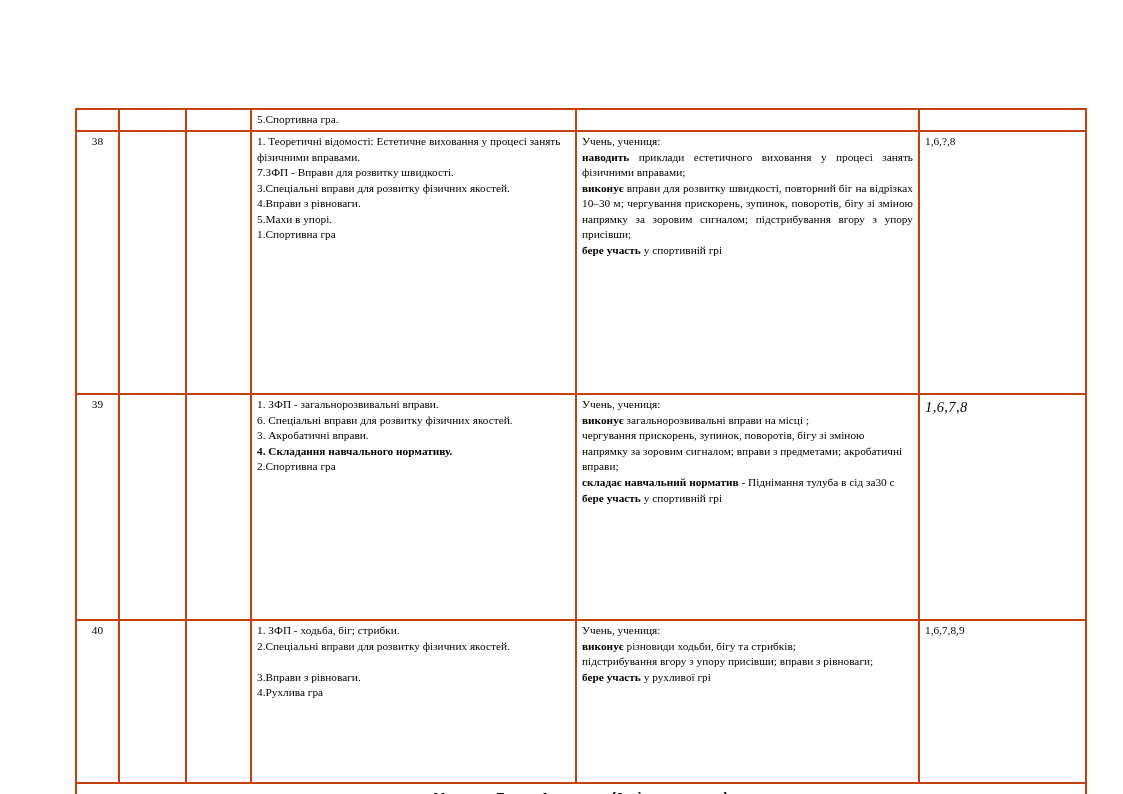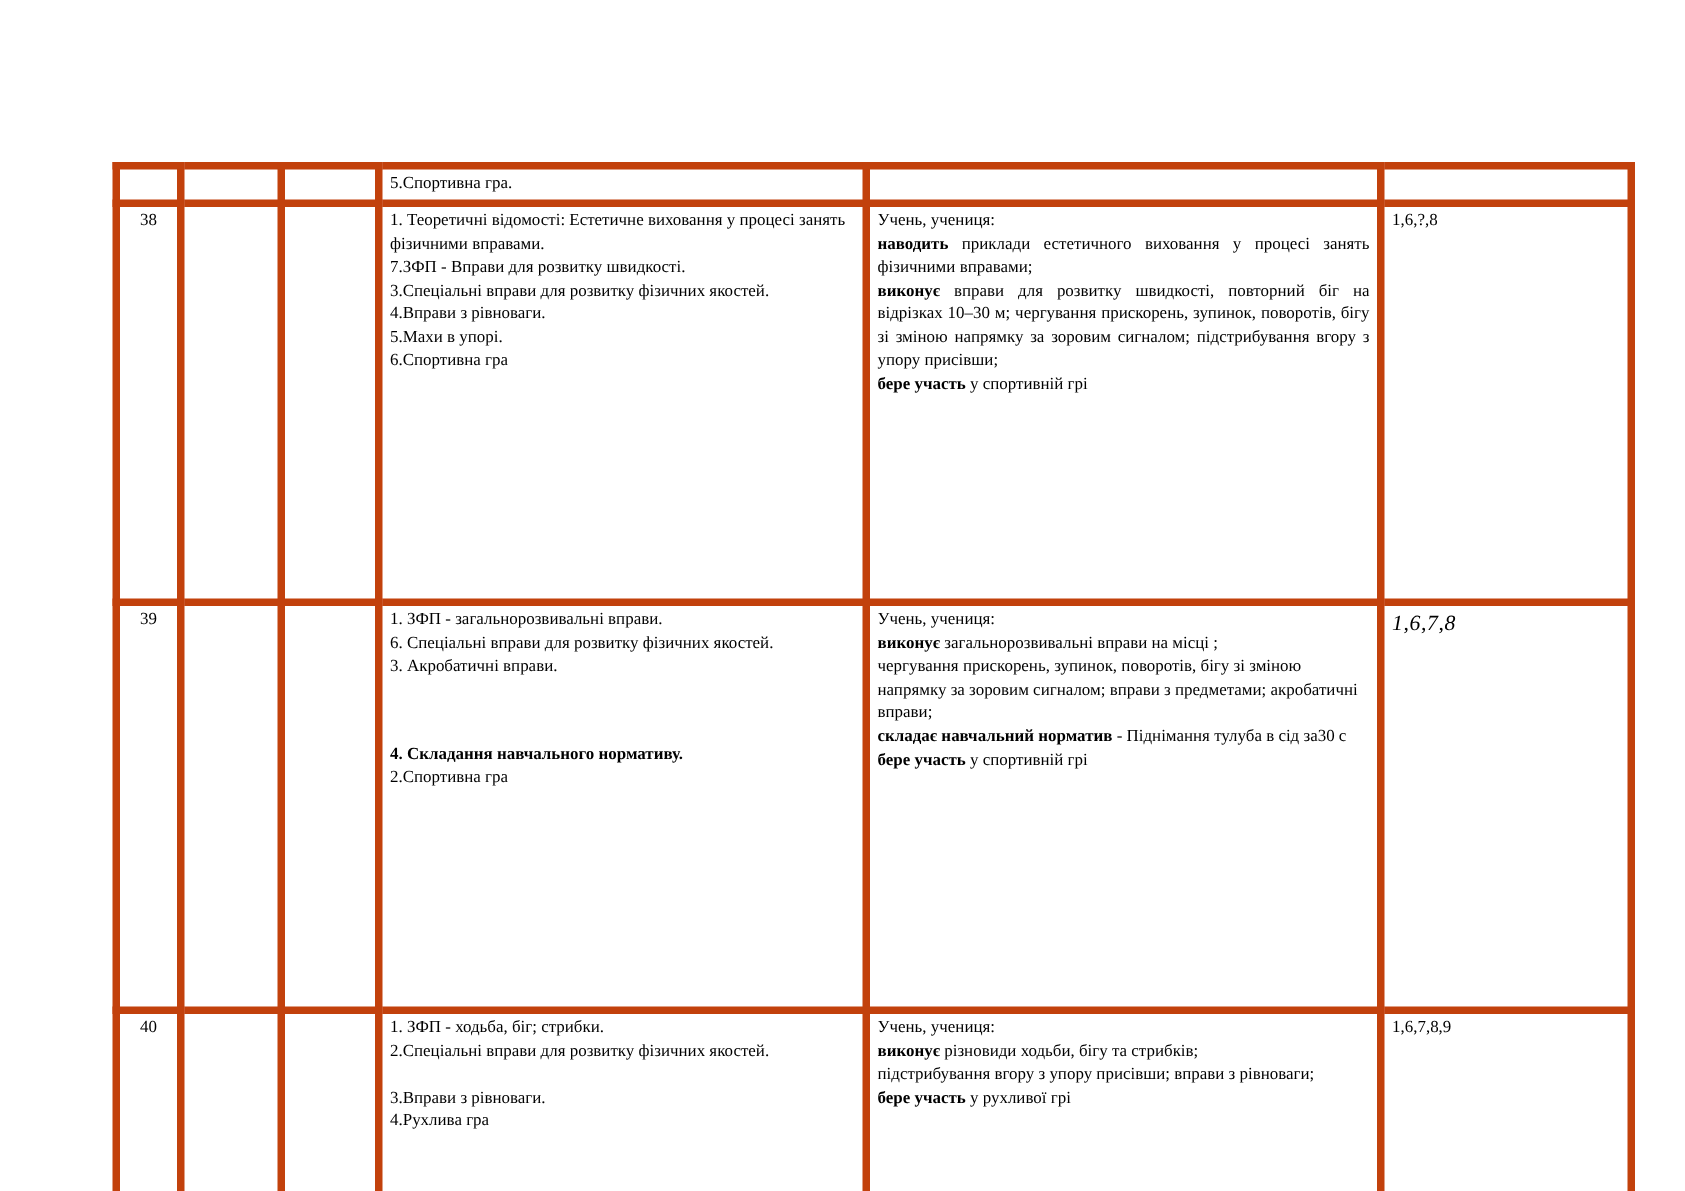--- a/index.html
+++ b/index.html
@@ -31,21 +31,21 @@
     width: 1010px;
   }
 
   table.sched {
     border-collapse: collapse;
     table-layout: fixed;
     width: 1010px;
     background: #ffffff;
   }
   table.sched td {
-    border: 5px solid #c2410c;
+    border: 2px solid #c2410c;
     vertical-align: top;
     padding: 2px 5px 2px 5px;
     font-family: "Liberation Serif", serif;
     font-size: 11.3px;
     line-height: 1.38;
   }
 
   
   col.c1 { width: 43px; }
   col.c2 { width: 67px; }
@@ -66,21 +66,21 @@
     font-size: 11.3px;
     padding-left: 7px;
     padding-top: 3px;
     white-space: nowrap;
     margin-top: 20px;
   }
   td.compet.big { font-size: 14.5px; letter-spacing: 0.4px; font-style: italic; }
 
   .ln { display: block; }
   .ln.j { text-align: justify; text-align-last: left; }
-  .b { font-weight: bold; margin-top: 43px; }
+  .b { font-weight: bold; }
   .spacer { display: block; height: 13px; }
 
   td.partial {
     height: 16px;
     padding-top: 1px;
     padding-bottom: 1px;
   }
 
   tr.module-row td {
     text-align: center;
@@ -130,21 +130,21 @@
         <tr>
           <td class="num">38</td>
           <td></td>
           <td></td>
           <td class="content">
             <span class="ln">1. Теоретичні відомості:  Естетичне виховання у процесі занять фізичними вправами.</span>
             <span class="ln">7.ЗФП - Вправи для розвитку швидкості.</span>
             <span class="ln">3.Спеціальні  вправи для розвитку фізичних якостей.</span>
             <span class="ln">4.Вправи з рівноваги.</span>
             <span class="ln">5.Махи в  упорі.</span>
-            <span class="ln">6.Спортивна гра</span>
+            <span class="ln">1.Спортивна гра</span>
             <span class="spacer pad-38"></span>
           </td>
           <td class="outcome">
             <span class="ln">Учень, учениця:</span>
             <span class="ln j"><span class="b">наводить</span><span> приклади естетичного виховання у процесі занять фізичними вправами;</span></span>
             <span class="ln j"><span class="b">виконує</span><span> вправи для розвитку швидкості, повторний біг на відрізках  10–30 м;   чергування прискорень, зупинок, поворотів, бігу зі зміною напрямку за зоровим сигналом; підстрибування вгору з упору присівши;</span></span>
             <span class="ln"><span class="b">бере участь</span><span> у спортивній  грі</span></span>
           </td>
           <td class="compet">1,6,?,8</td>
         </tr>

